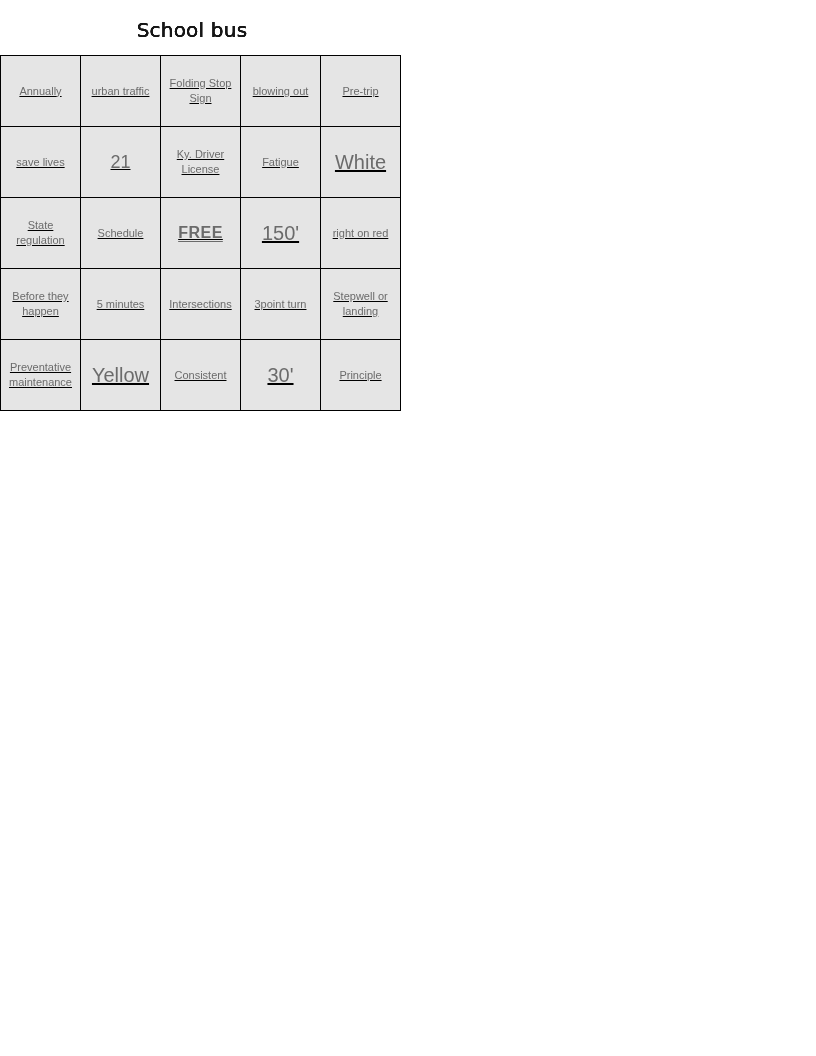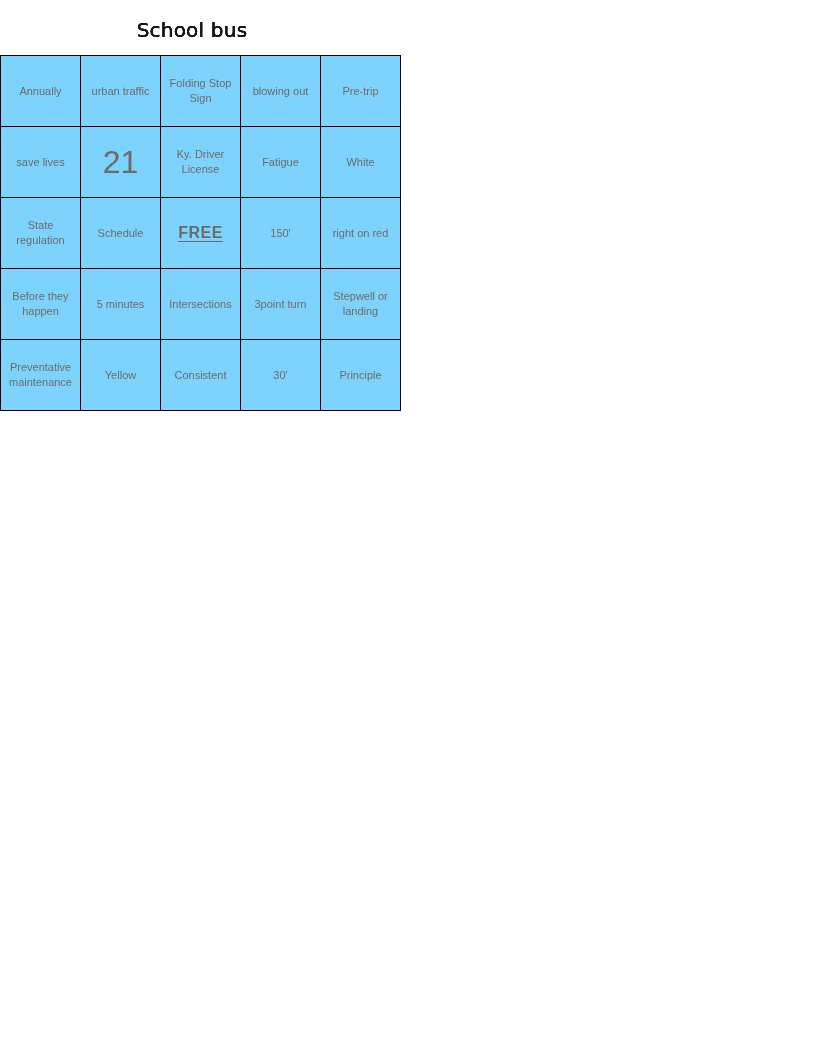--- a/index.html
+++ b/index.html
@@ -19,35 +19,36 @@
     position:absolute;top:13px;left:0;width:100%;
     margin:4px;text-align:center;
     font-family:"DejaVu Sans", sans-serif;
     font-size:20px;font-weight:400;color:#161616;
     letter-spacing:0.2px;line-height:26px;
   }
   table.grid{
     position:absolute;top:55px;left:0;
     width:376px;
     border-collapse:collapse;table-layout:fixed;
-    background:#7dd3fc;
+    background:#e5e5e5;
+    text-decoration:underline;
   }
   table.grid td{
     width:75px;height:70px;
     border:1px solid #000000;
     text-align:center;vertical-align:middle;
     padding:0 2px;
     color:#6b6b6b;
     overflow:hidden;
     word-wrap:break-word;
   }
   .sz-s   {font-size:11px;line-height:15px;}
   .sz-m   {font-size:14px;line-height:18px;}
-  .sz-l   {font-size:11px;line-height:20px;}
-  .sz-xl  {font-size:32px;line-height:30px;}
+  .sz-l   {font-size:20px;line-height:20px;}
+  .sz-xl  {font-size:18px;line-height:30px;}
   .sz-free{font-size:16px;line-height:18px;font-weight:700;
            text-decoration:underline;text-underline-offset:3px;
            letter-spacing:0.5px;color:#616161;}
 </style>
 </head>
 <body>
 
 <div>
 
   <section class="card" id="card-0">

